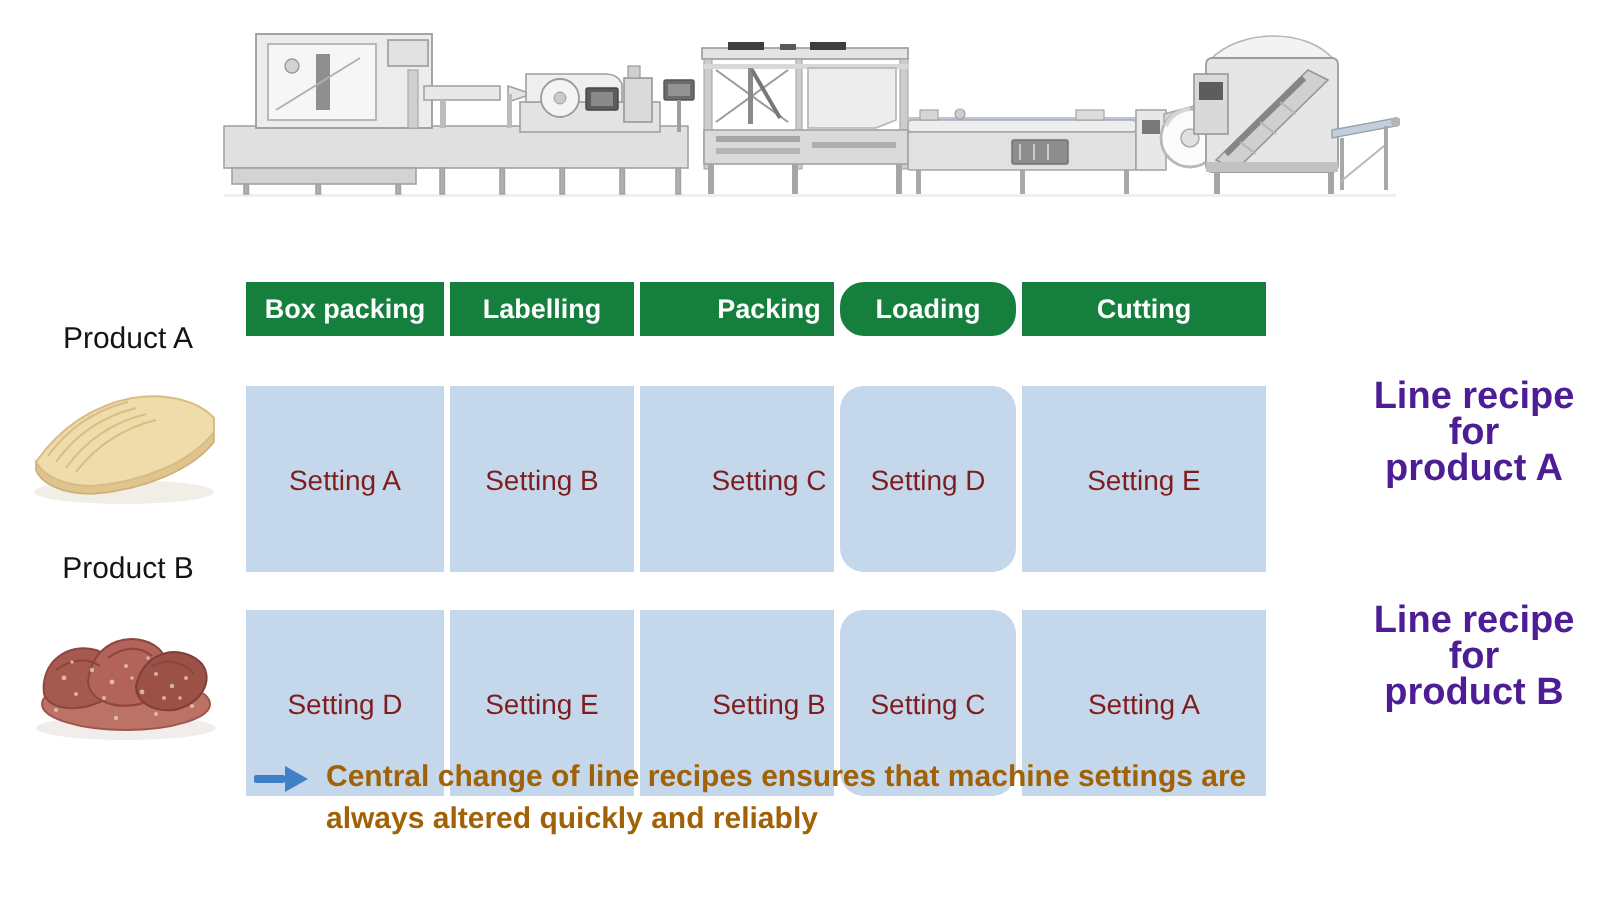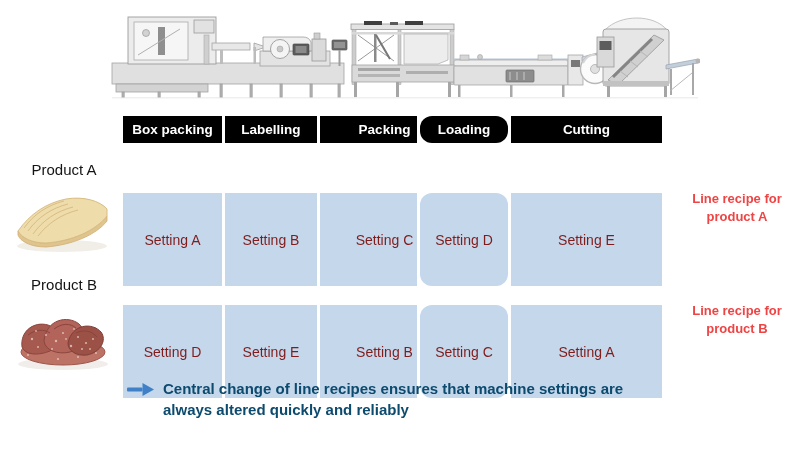--- a/index.html
+++ b/index.html
@@ -9,38 +9,38 @@
   }
   .abs{position:absolute;}
   
   .machine-svg{left:108px;top:5px;}
   
   .hdr-row,.set-row{left:123px;display:flex;gap:3px;}
   .hdr-row{top:116px;}
   .row-a{top:160px;}
   .row-b{top:272px;}
   .cell{display:flex;align-items:center;justify-content:center;box-sizing:border-box;}
-  .hdr-cell{height:27px;background:#000000;color:#ffffff;font-weight:bold;font-size:13.5px;}
+  .hdr-cell{height:27px;background:#15803d;color:#ffffff;font-weight:bold;font-size:13.5px;margin-top:25px;}
   .set-cell{height:93px;background:#c4d7eb;color:#7f1d1d;font-size:14px;margin-top:33px;}
-  .c0{width:99px;}.c1{width:92px;}.c2{width:97px;padding-left:32px;}.c3{width:88px;border-radius:12px;}.c4{width:151px;}
+  .c0{width:99px;}.c1{width:92px;}.c2{width:97px;padding-left:32px;}.c3{width:88px;border-radius:12px;}.c4{width:122px;}
   
   .product-label{left:8px;width:112px;text-align:center;font-size:15px;color:#141414;}
   .pa-label{top:161px;}
   .pb-label{top:276px;}
   .pa-img{left:10px;top:181px;}
   .pb-img{left:8px;top:291px;}
   
-  .recipe-label{left:676px;width:122px;text-align:center;font-weight:bold;font-size:13px;
-    line-height:18px;white-space:pre-line;color:#ef4444;}
+  .recipe-label{left:676px;width:122px;text-align:center;font-weight:bold;font-size:19px;
+    line-height:18px;white-space:pre-line;color:#4c1d95;}
   .recipe-a{top:190px;}
   .recipe-b{top:302px;}
   
   .note-arrow{left:127px;top:383px;}
   .note-text{left:163px;top:379px;width:510px;font-weight:bold;font-size:15px;
-    line-height:20.5px;white-space:pre-line;color:#0c4a6e;}
+    line-height:20.5px;white-space:pre-line;color:#a16207;}
 </style>
 </head>
 <body>
 
 <div class="stage">
 
   <svg class="abs machine-svg" width="592" height="98" viewBox="0 0 592 98">
     <rect x="4" y="92" width="586" height="1.5" fill="#efefef"></rect>
 
     <g stroke="#a3a3a3" stroke-width="0.8">

